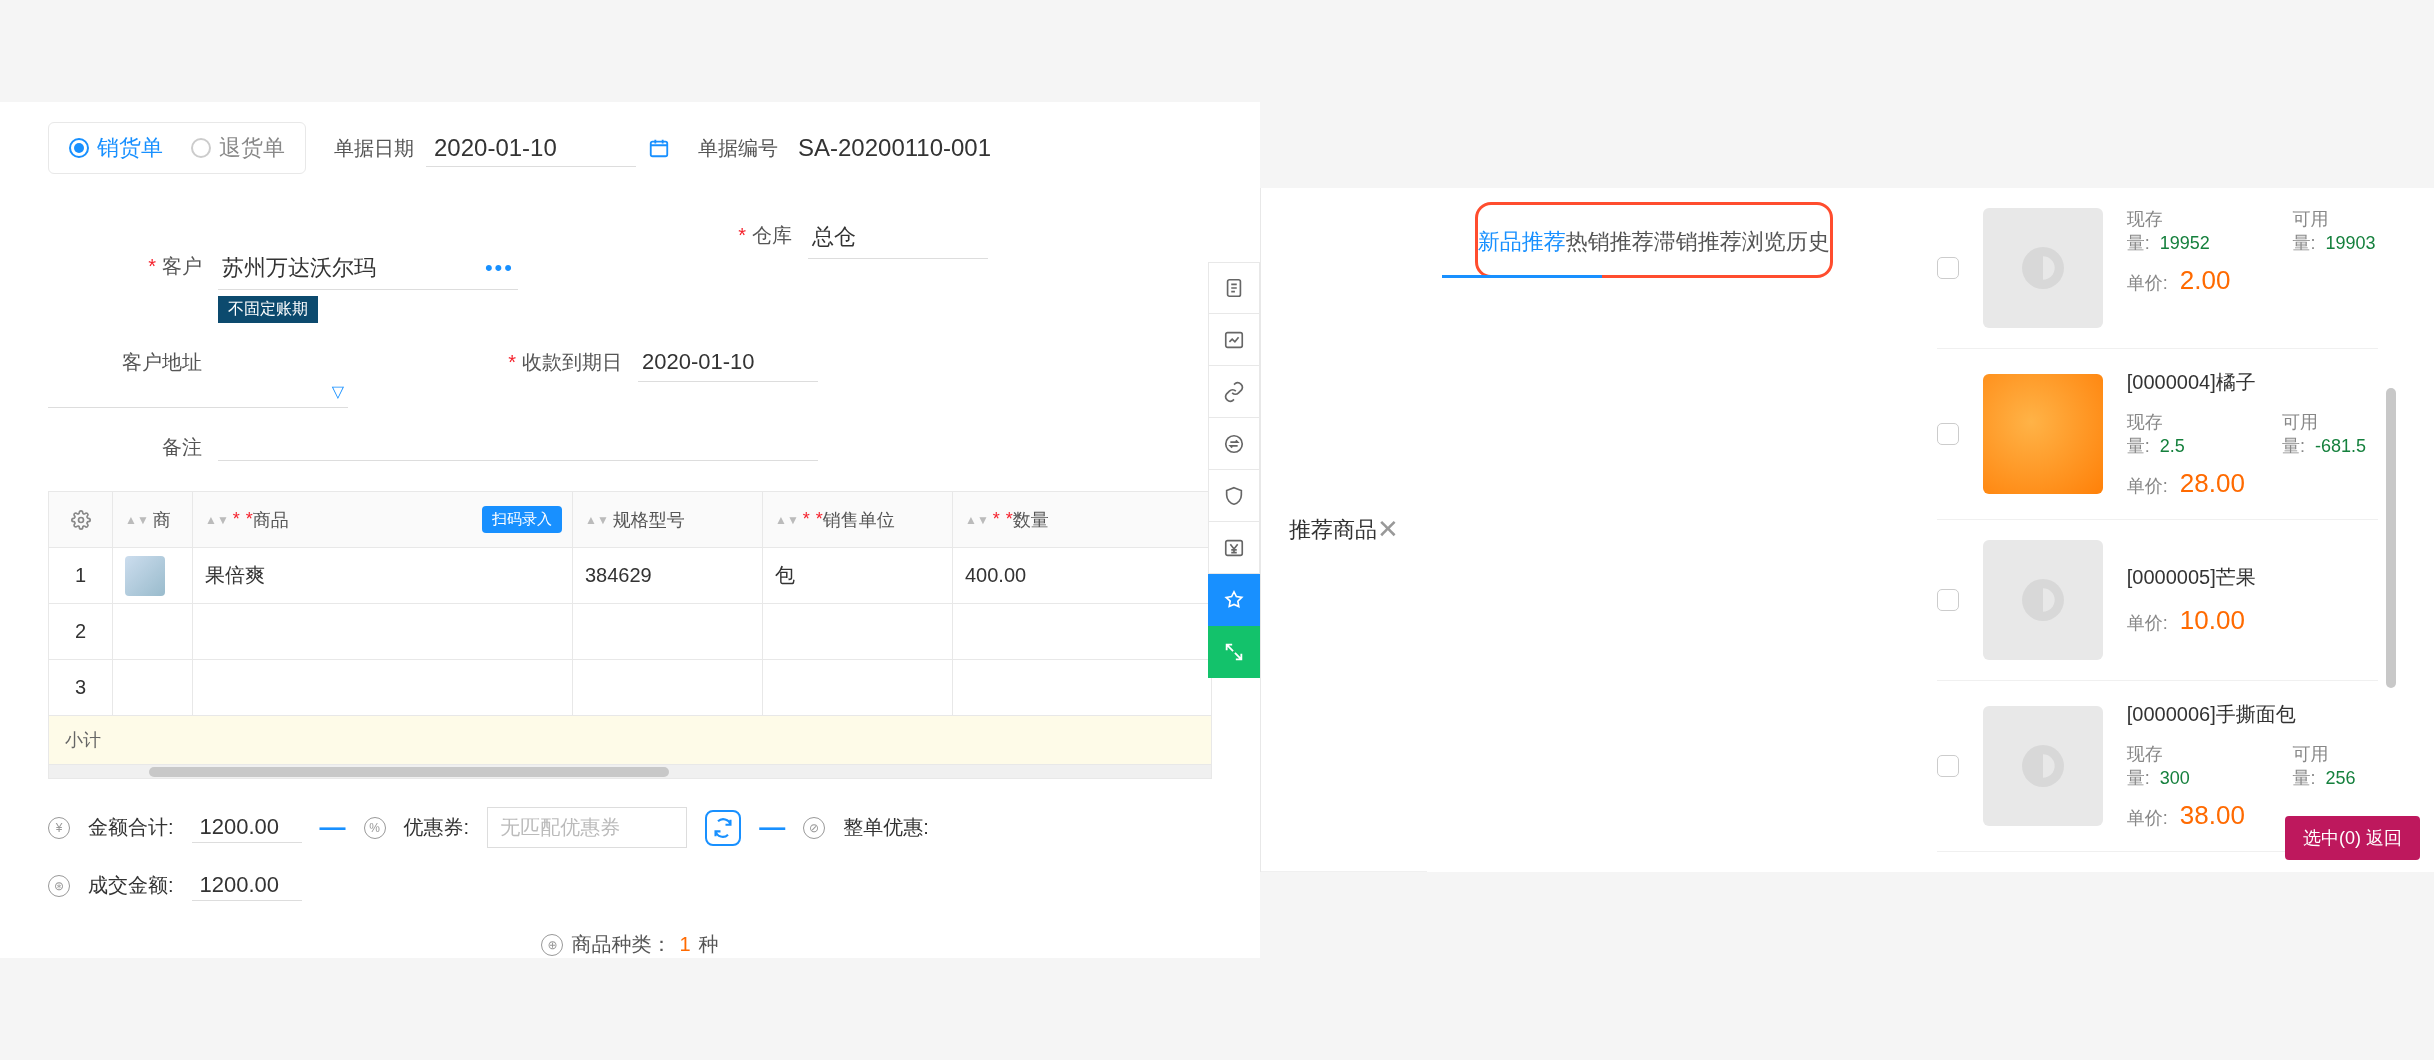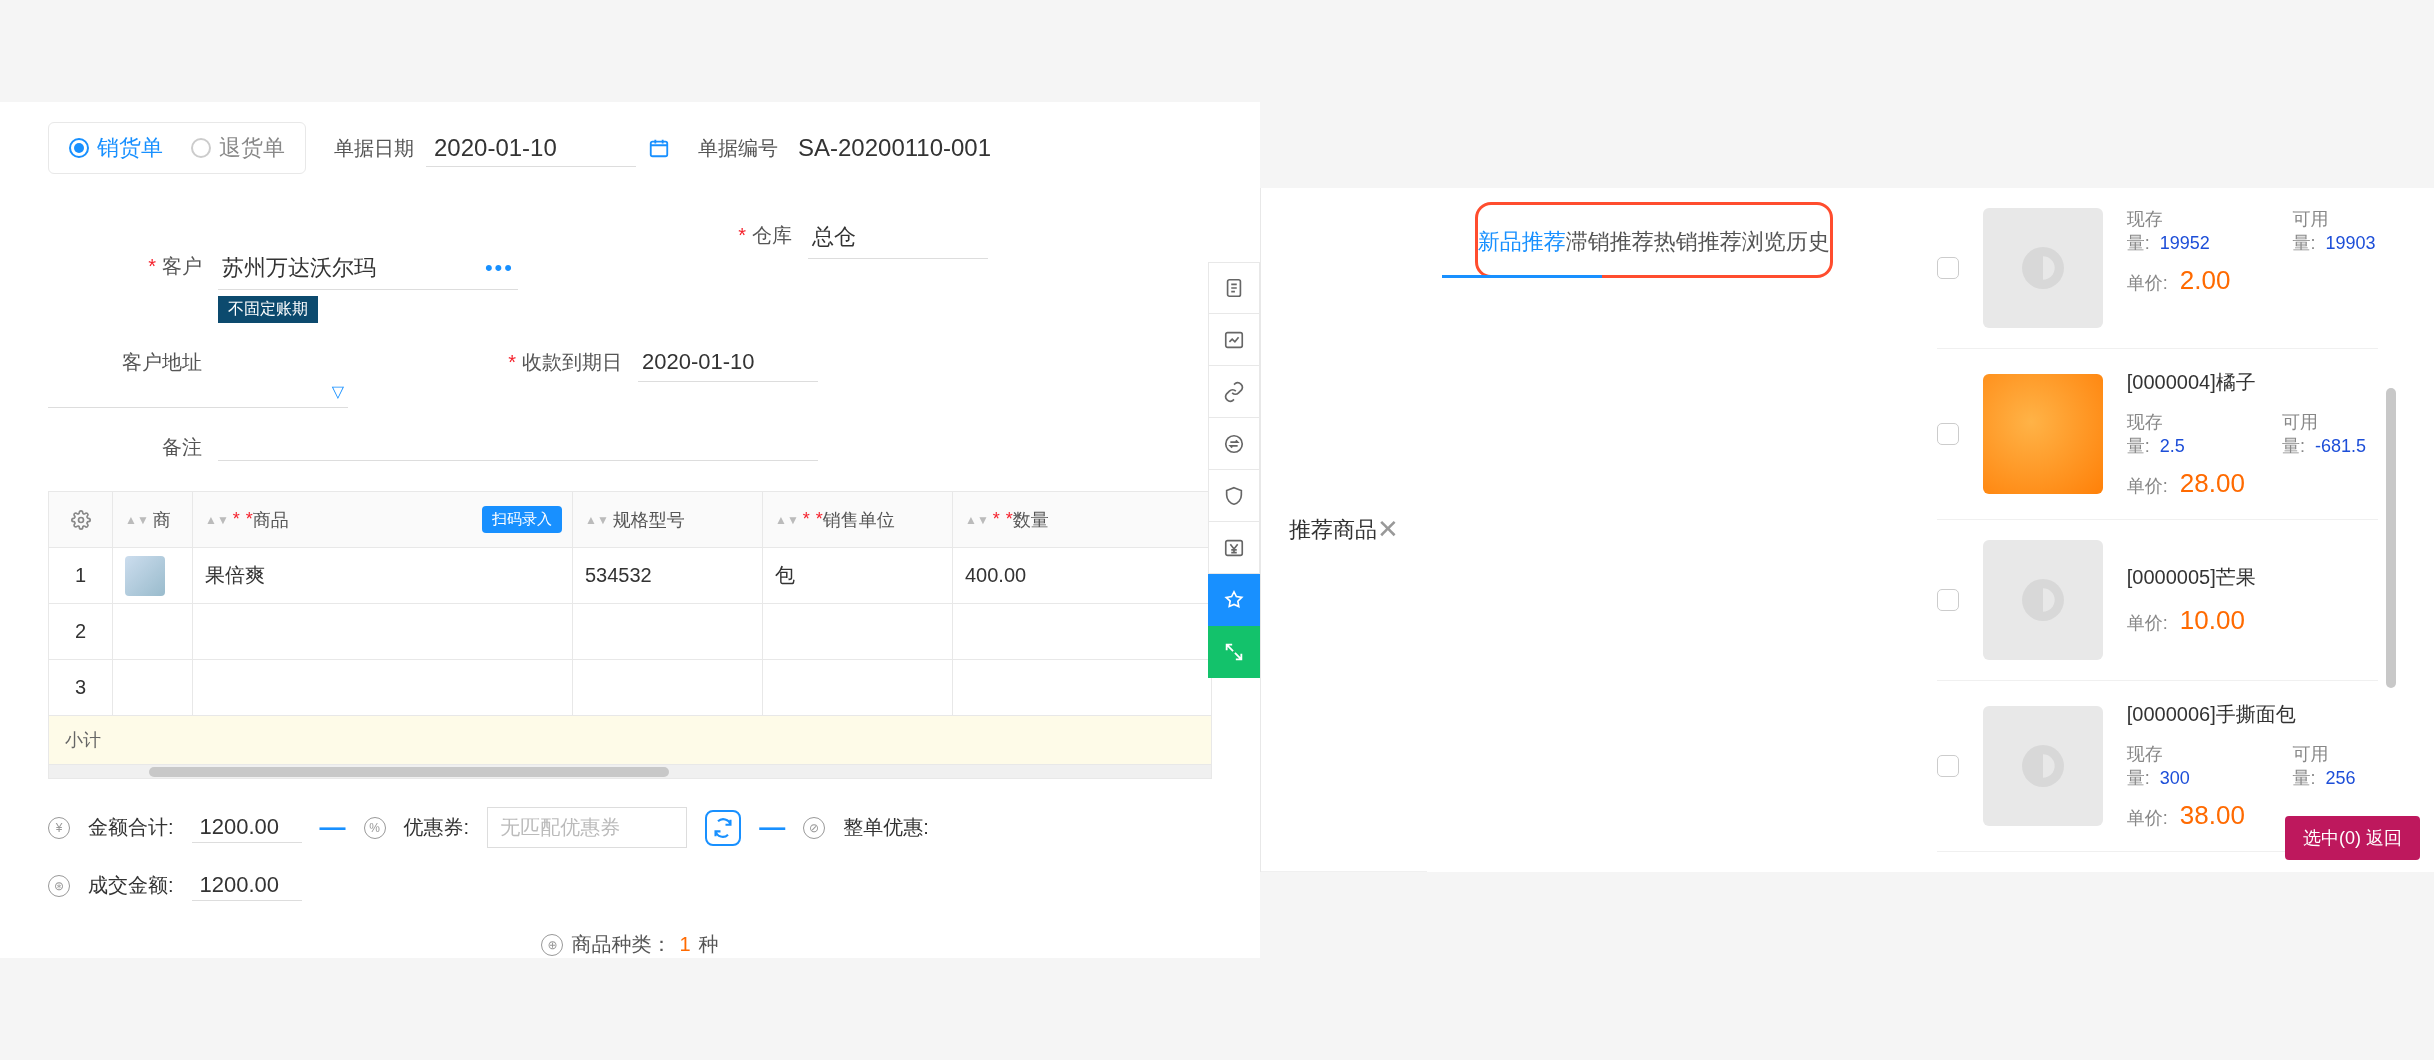--- a/index.html
+++ b/index.html
@@ -69,21 +69,21 @@
 .rp-tab.active { color:#1890ff; }
 .rp-tab.active::after { content:""; position:absolute; bottom:-3px; left:50%; transform:translateX(-50%); width:160px; height:3px; background:#1890ff; }
 .rp-list { flex:1; overflow-y:auto; padding:0 56px 20px 56px; position:relative; }
 .rp-item { display:flex; align-items:center; padding:20px 0; border-bottom:1px solid #f0f0f0; gap:24px; }
 .rp-check { width:22px; height:22px; border:1.5px solid #ccc; border-radius:5px; cursor:pointer; flex-shrink:0; }
 .rp-img { width:120px; height:120px; background:#e8e8e8; border-radius:6px; display:flex; align-items:center; justify-content:center; font-size:48px; color:#ccc; flex-shrink:0; }
 .rp-img.orange { background:radial-gradient(circle at 40% 40%, #ffb347, #ff8008); }
 .rp-info { flex:1; }
 .rp-name { font-size:20px; color:#333; margin-bottom:14px; }
 .rp-stats { display:flex; gap:80px; font-size:18px; color:#888; }
-.rp-stats .sv { color:#1d4ed8; margin-left:10px; }
+.rp-stats .sv { color:#15803d; margin-left:10px; }
 .rp-price-row { margin-top:10px; font-size:18px; color:#888; }
 .rp-price { color:#ff6a00; font-size:26px; margin-left:12px; font-weight:500; }
 .vscroll { position:absolute; right:38px; top:200px; width:10px; height:300px; background:#c8c8c8; border-radius:5px; }
 .rp-footer { position:absolute; bottom:12px; right:14px; }
 .sel-btn { background:#be185d; color:#fff; border:none; padding:10px 18px; font-size:18px; border-radius:4px; cursor:pointer; }
 svg { display:block; }
 </style>
 </head>
 <body>
 
@@ -194,21 +194,21 @@
             <span class="req" style="color:#f5222d">*</span>
             <span>数量</span>
           </div>
       </div>
       <div class="trow">
         <div class="td col-gear">1</div>
         <div class="td col-img">
             <div class="thumb"></div>
           </div>
         <div class="td col-prod">果倍爽</div>
-        <div class="td col-spec">534532</div>
+        <div class="td col-spec">384629</div>
         <div class="td col-unit">包</div>
         <div class="td col-qty">400.00</div>
       </div>
       <div class="trow">
         <div class="td col-gear">2</div>
         <div class="td col-img"></div>
           <div class="td col-prod"></div>
           <div class="td col-spec"></div>
           <div class="td col-unit"></div>
           <div class="td col-qty"></div>
@@ -310,22 +310,22 @@
   </div>
 
   <div class="right-panel">
     <div class="rp-header">
       <div class="rp-title">推荐商品</div>
       <div class="close-x">✕</div>
     </div>
     <div class="rp-tabs-wrap">
       <div class="rp-tabs-box">
         <div class="rp-tab active">新品推荐</div>
+        <div class="rp-tab">热销推荐</div>
         <div class="rp-tab">滞销推荐</div>
-        <div class="rp-tab">热销推荐</div>
         <div class="rp-tab">浏览历史</div>
       </div>
     </div>
     <div class="rp-list">
       <div id="rp-items">
           <div class="rp-item">
             <div class="rp-check"></div>
             <div class="rp-img ">
               <svg width="56" height="56" viewBox="0 0 24 24" fill="#ccc">
                 <circle cx="12" cy="12" r="9" fill="#d8d8d8"></circle>

